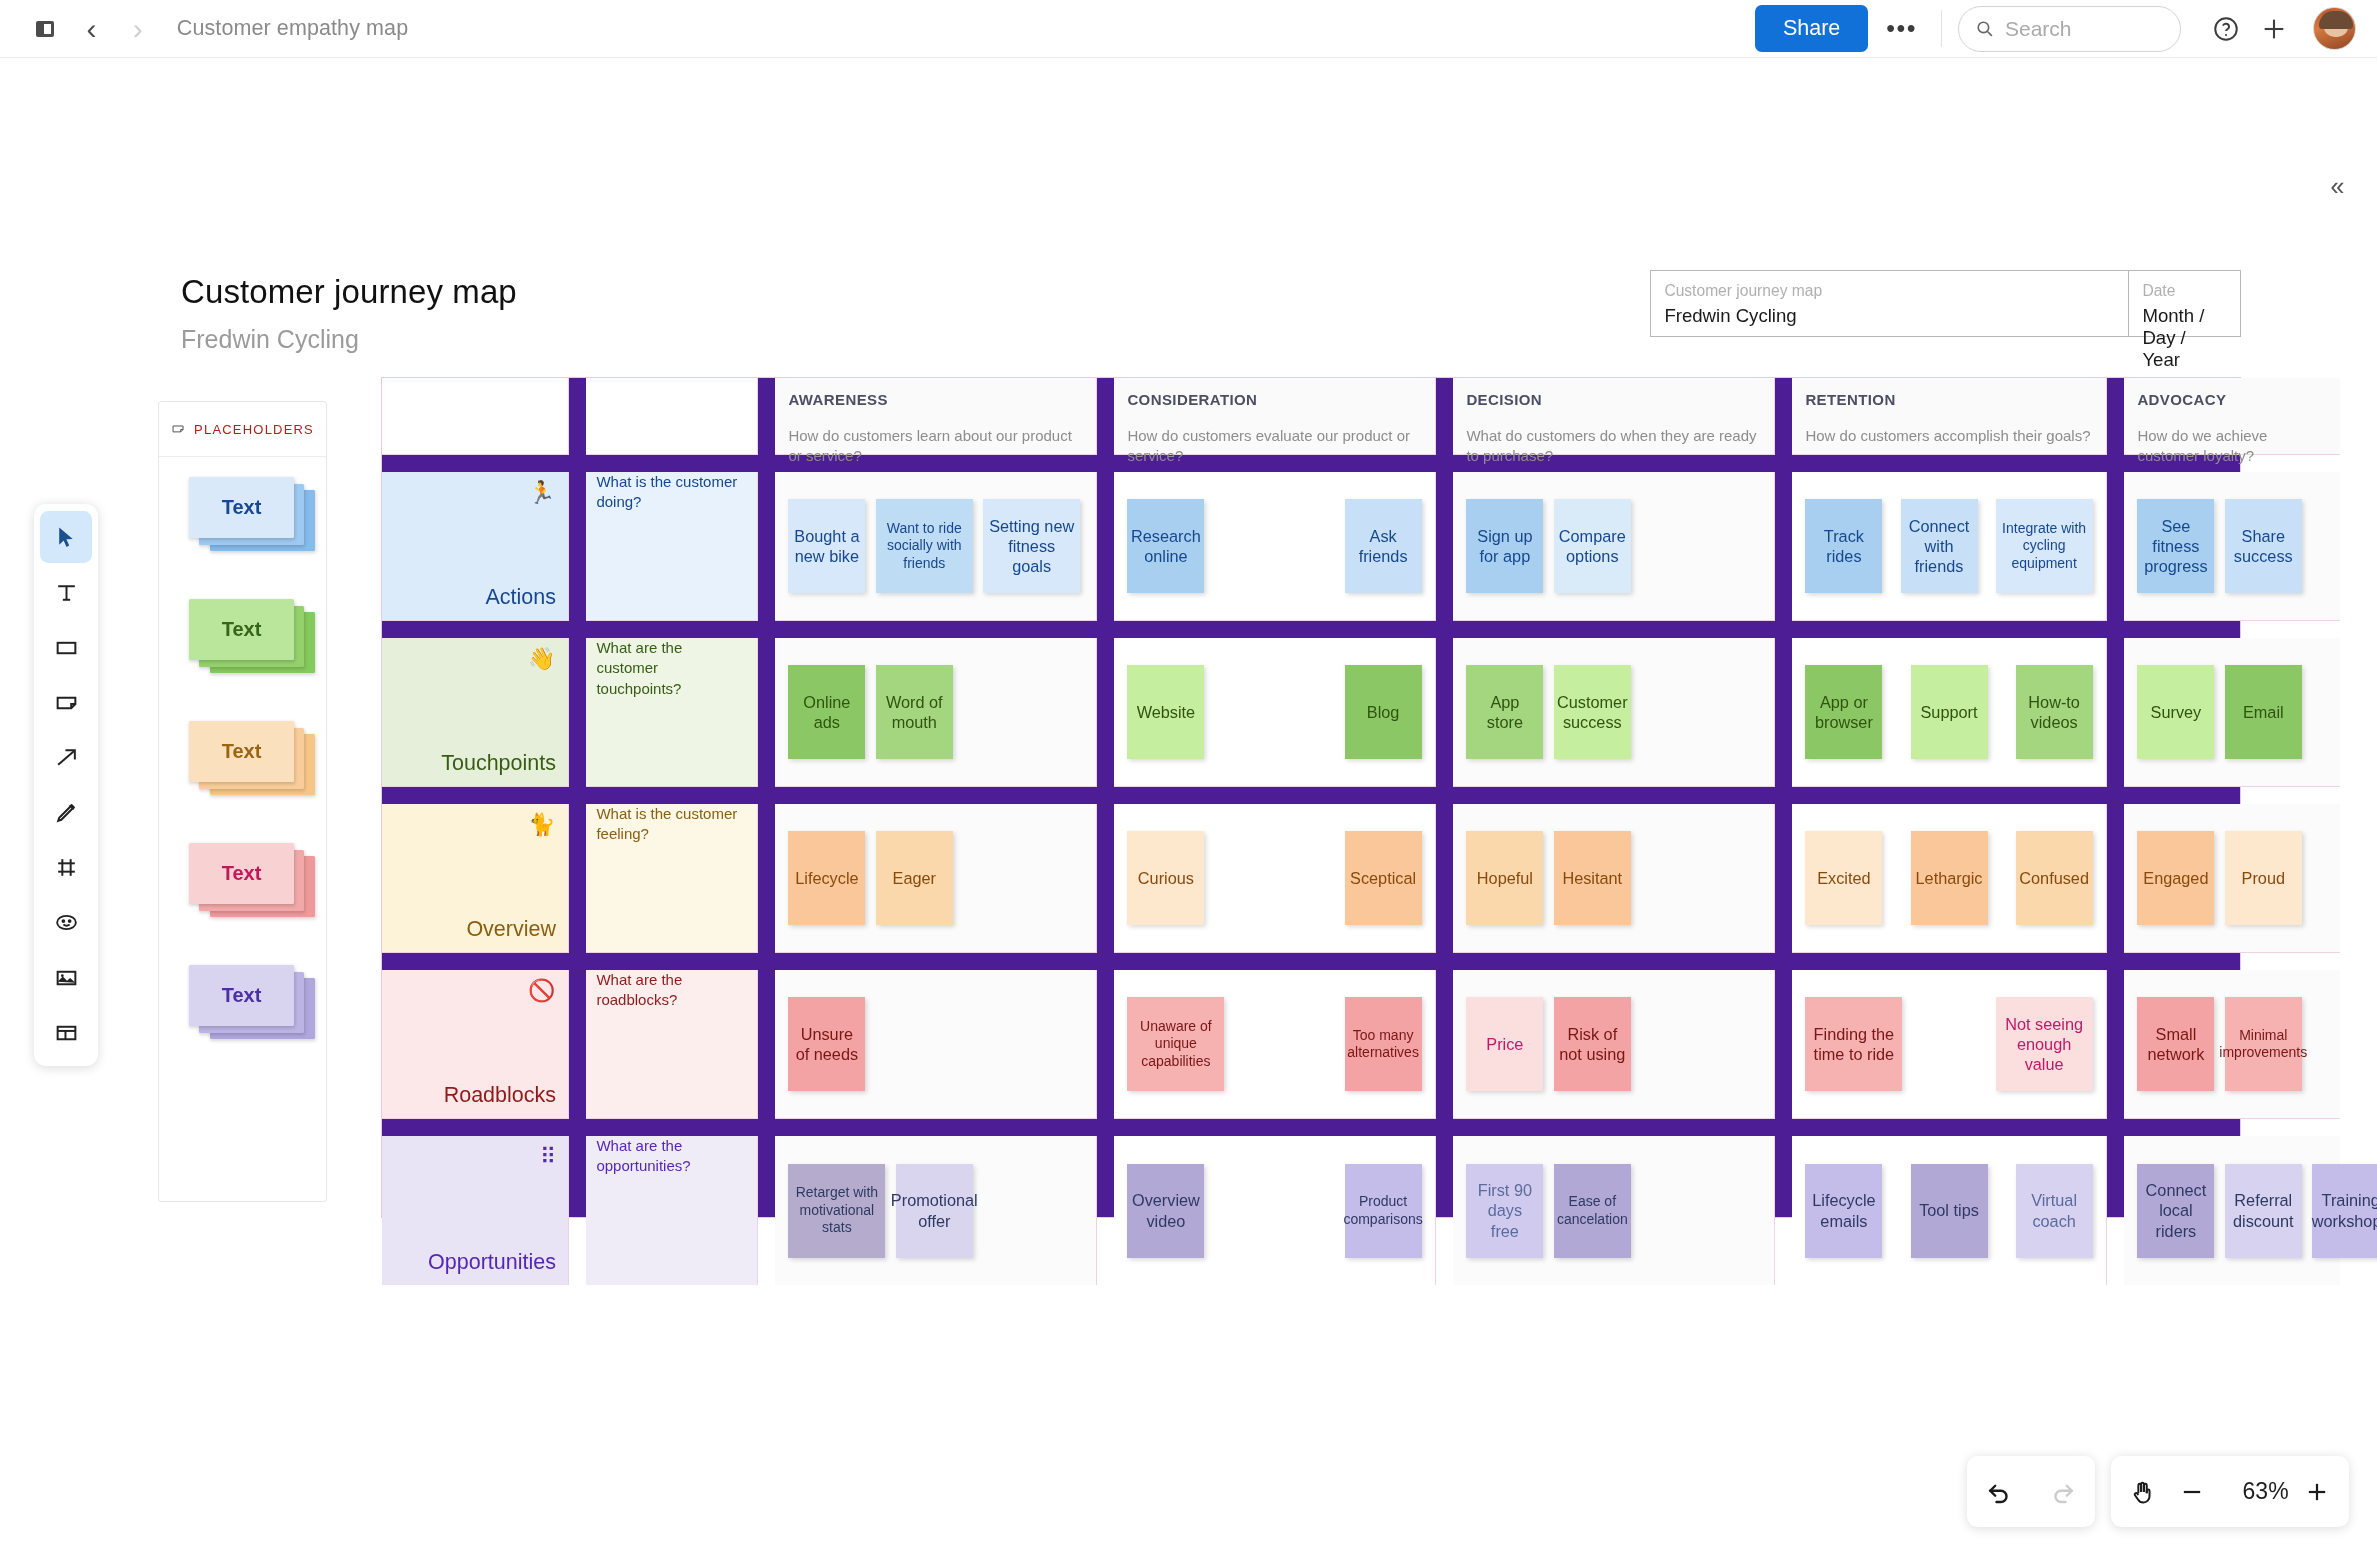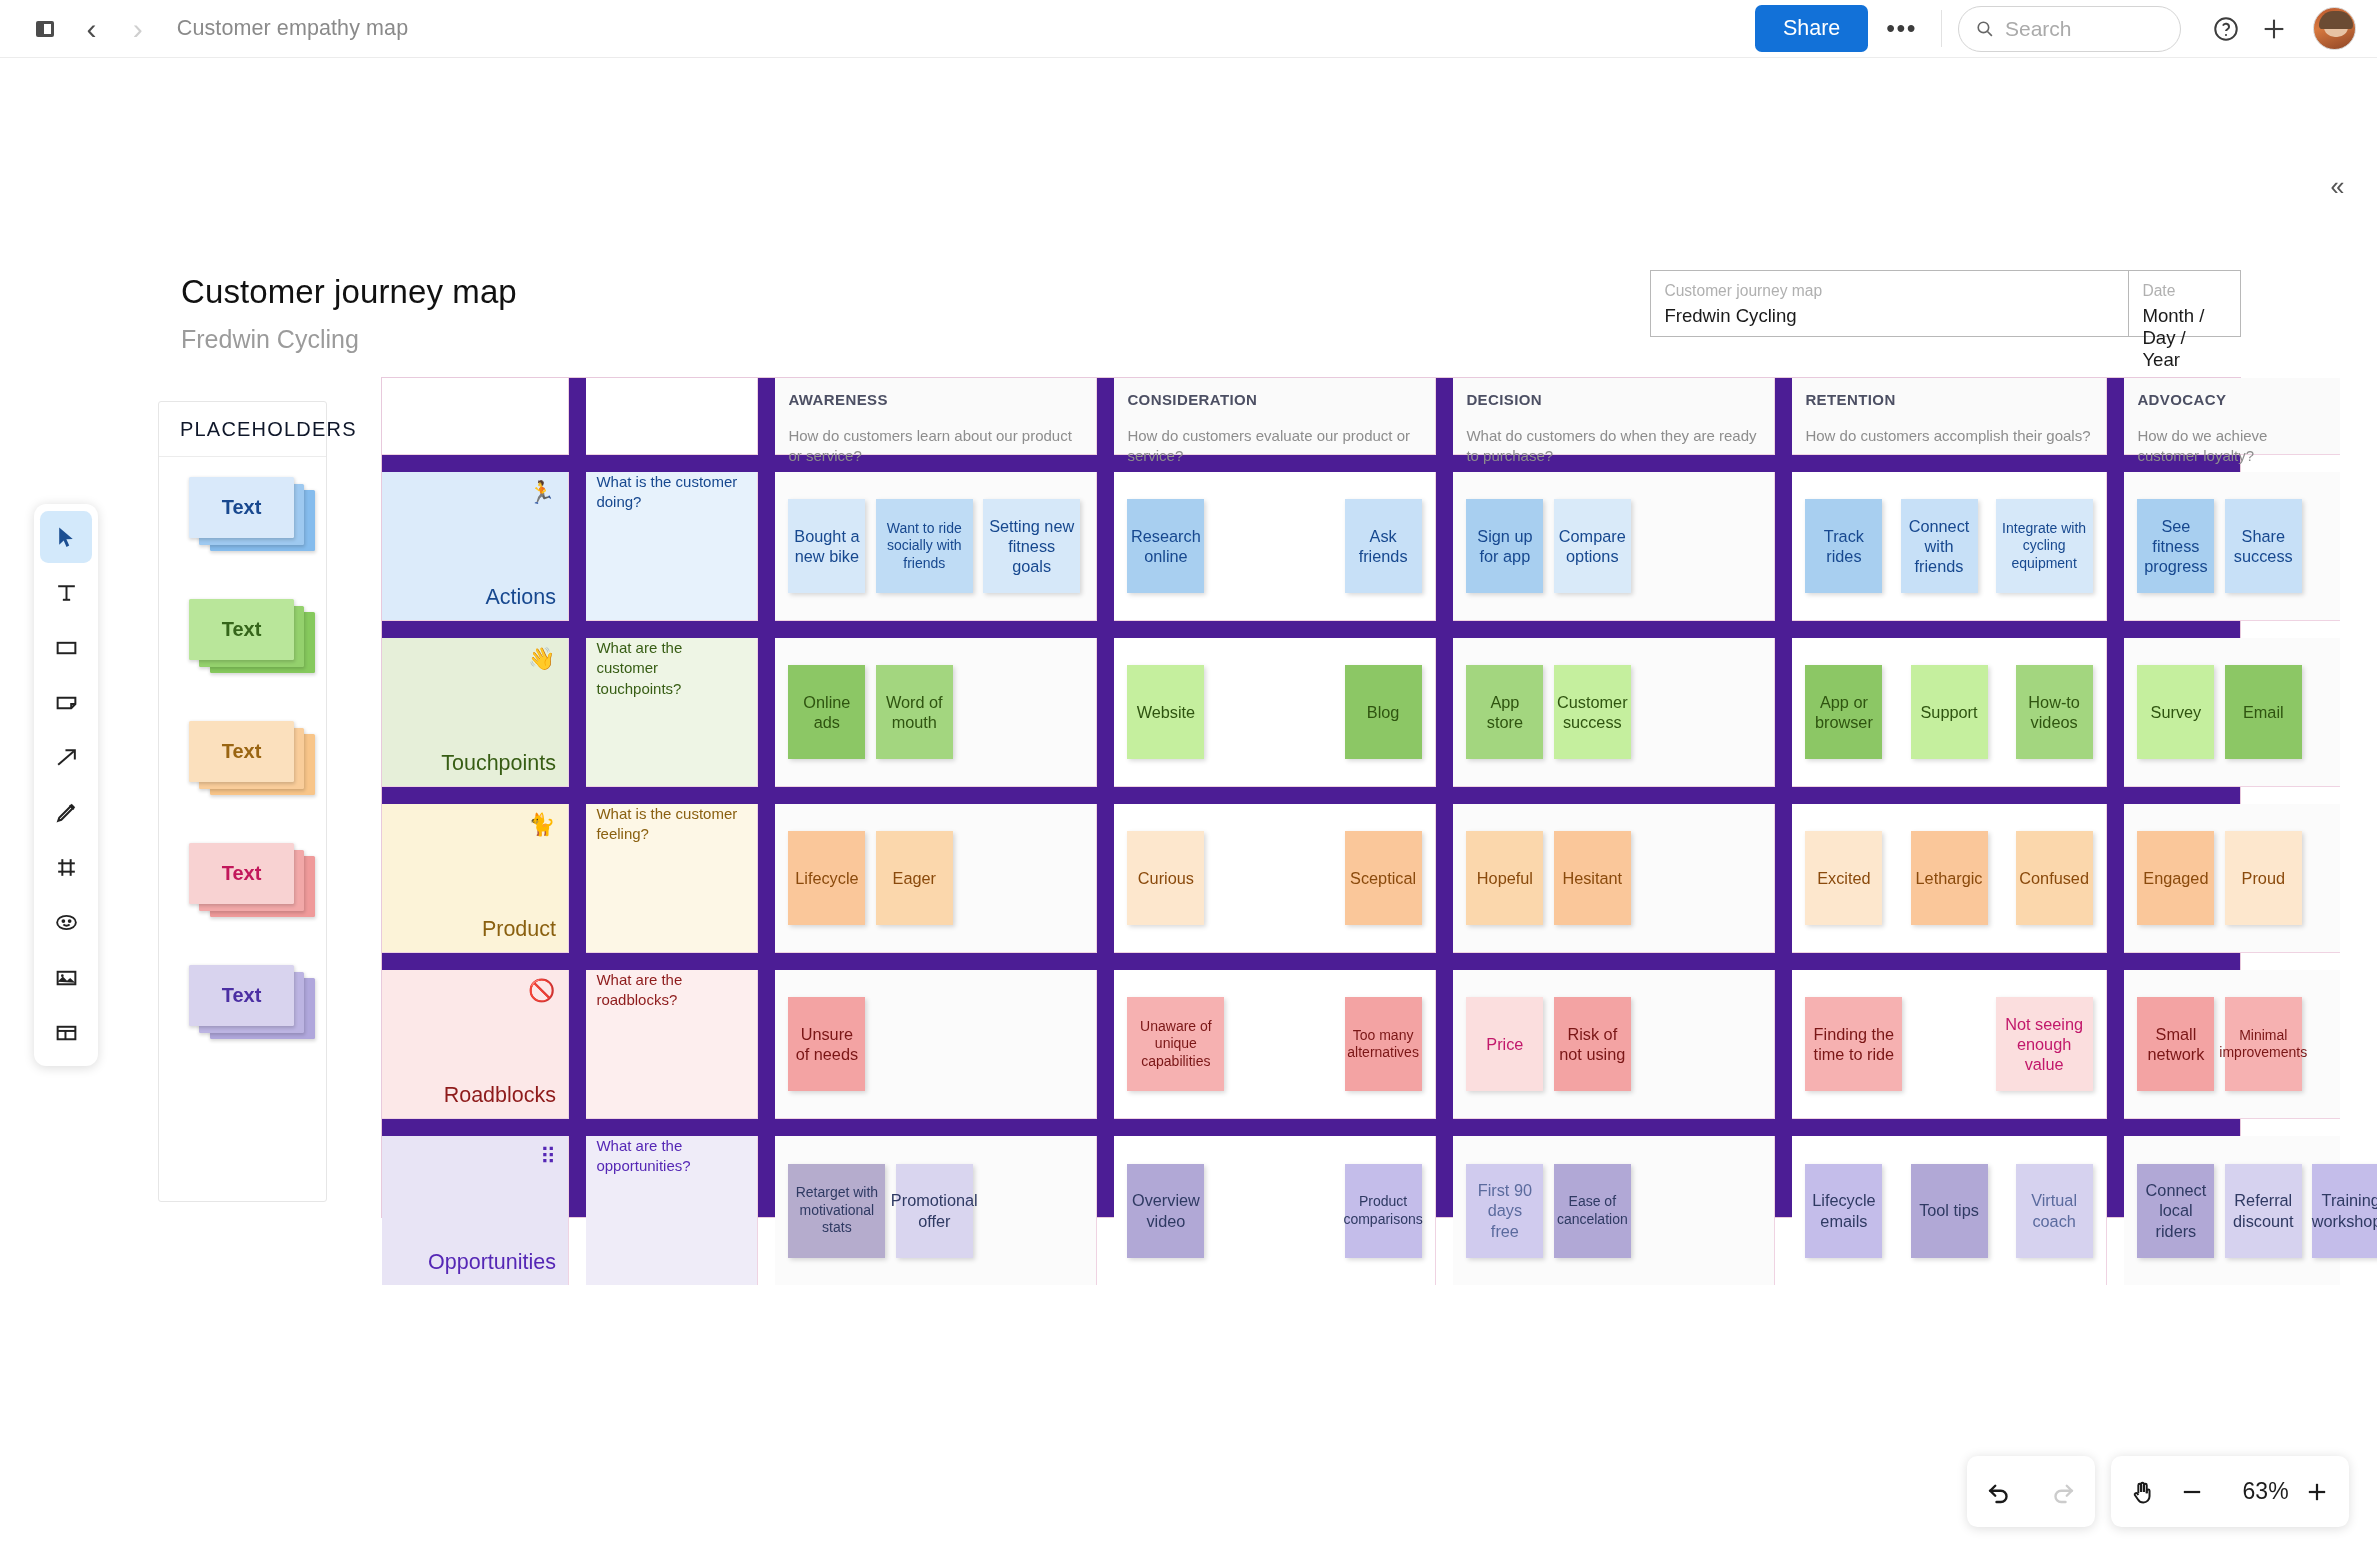--- a/index.html
+++ b/index.html
@@ -95,21 +95,21 @@
   .placeholders {
     position: absolute; left: 158px; top: 401px;
     width: 169px; height: 801px; background: #fff;
     border: 0.7px solid #e6e6e6; border-radius: 3px;
     z-index: 20;
   }
   .ph-head {
     height: 55px; border-bottom: 0.7px solid #ececec;
     display: flex; align-items: center; gap: 9px; padding: 0 12px;
   }
-  .ph-head-label { font-size: 20px; letter-spacing: 1.2px; color: #0f172a; }
+  .ph-head-label { font-size: 13px; letter-spacing: 1.2px; color: #b91c1c; }
   .ph-list { padding: 15px 0 0 0; display:flex; flex-direction:column; align-items:center; gap: 27px; }
   .ph-stack { position: relative; width: 125px; height: 95px; }
   .ph-card {
     position: absolute; width: 105px; height: 61px; border-radius: 1.5px;
     box-shadow: 0.7px 1.5px 3.7px rgba(0,0,0,.16);
   }
   .ph-c3 { left: 30px; top: 18px; }
   .ph-c2 { left: 19.3px; top: 12px; }
   .ph-c1 {
     left: 9px; top: 4.5px; display: flex; align-items: center; justify-content: center;
@@ -502,21 +502,21 @@
     <div class="cell notes last-col">
       <div class="note fs-md" style="background:#c5ef9e;color:#2f5410">
         <span class="t">Survey</span>
       </div>
       <div class="note fs-md" style="background:#8cc765;color:#2f5410">
         <span class="t">Email</span>
       </div>
     </div>
     <div class="cell rowlabel" style="background:#fcf3d8;color:#8a6010">
       <div class="emoji">🐈</div>
-      <div class="rl-name">Product</div>
+      <div class="rl-name">Overview</div>
     </div>
     <div class="cell rowq" style="background:#fdf7e6;color:#8a6010">
       <span>What is the customer feeling?</span>
     </div>
     <div class="cell notes">
       <div class="note fs-md" style="background:#fac79a;color:#8a4a0c">
         <span class="t">Lifecycle</span>
       </div>
       <div class="note fs-md" style="background:#fbd7ac;color:#8a4a0c">
         <span class="t">Eager</span>

